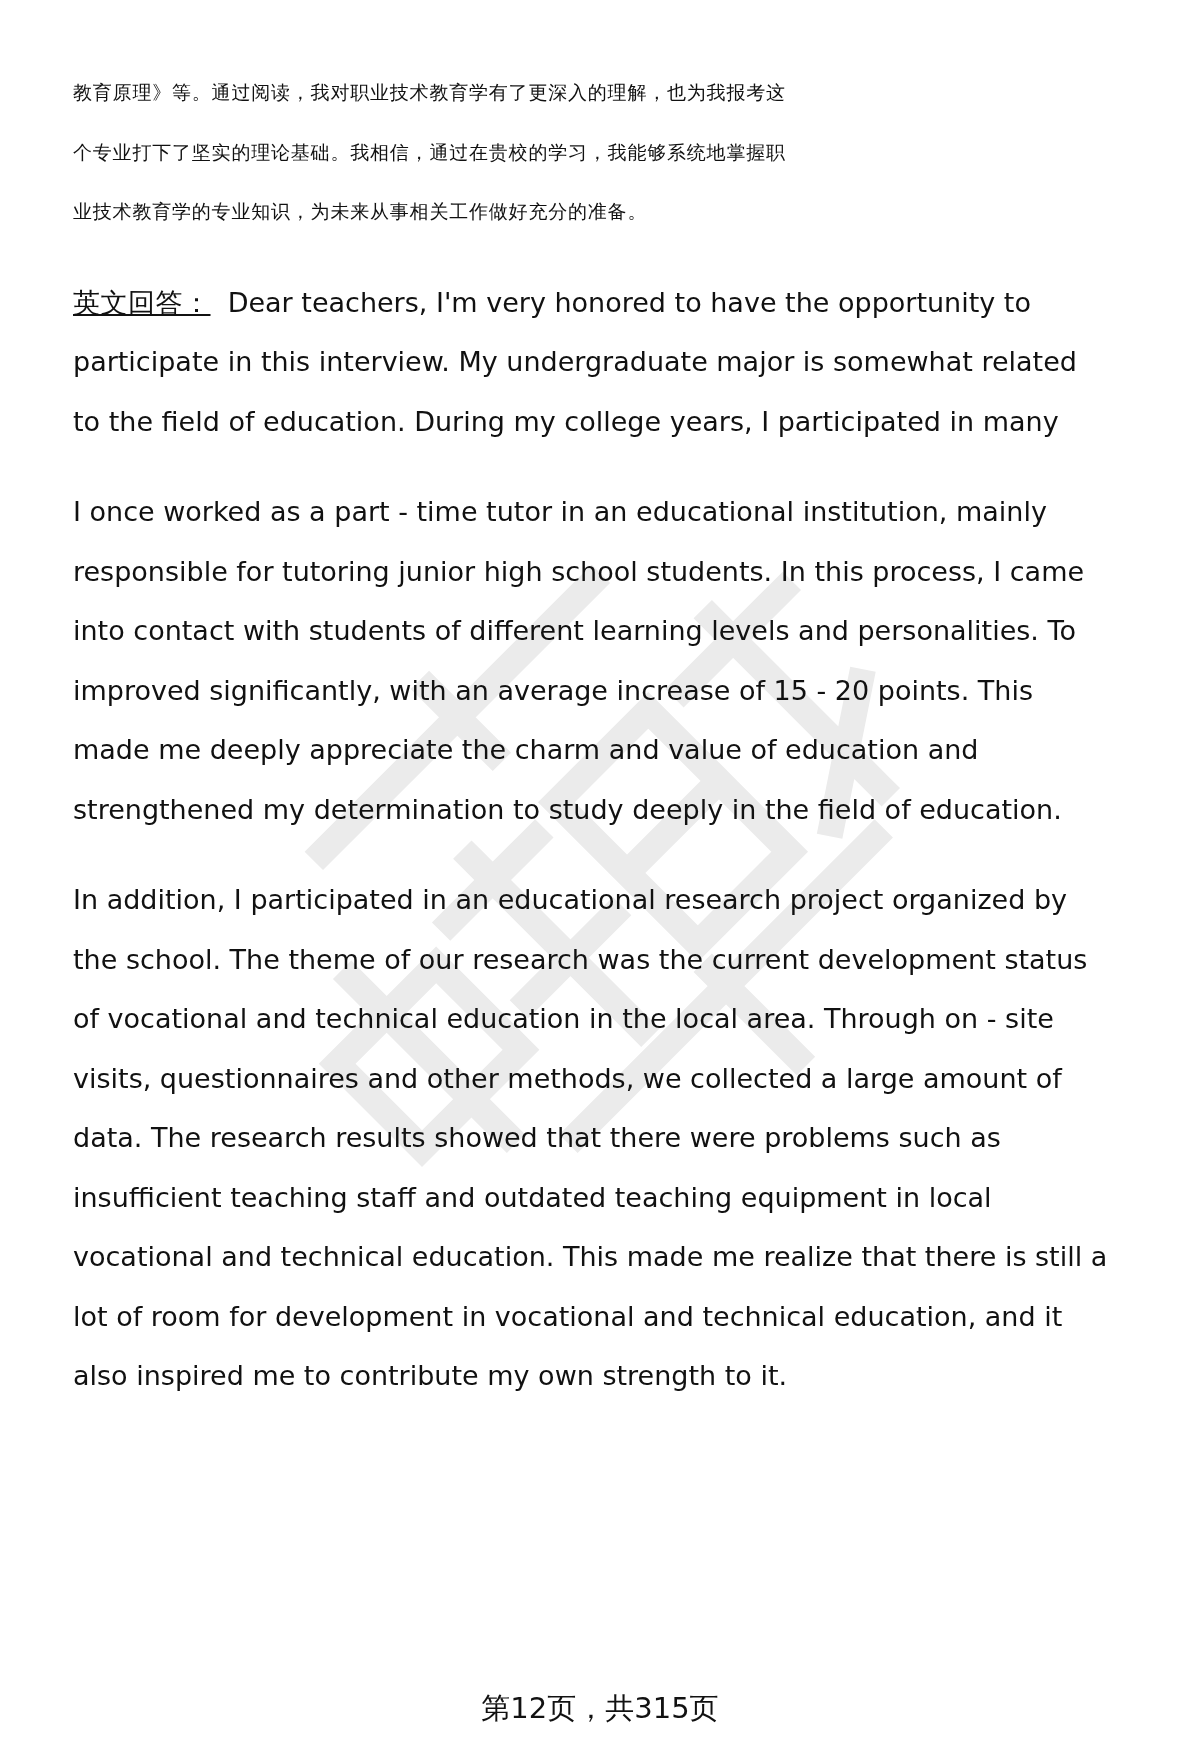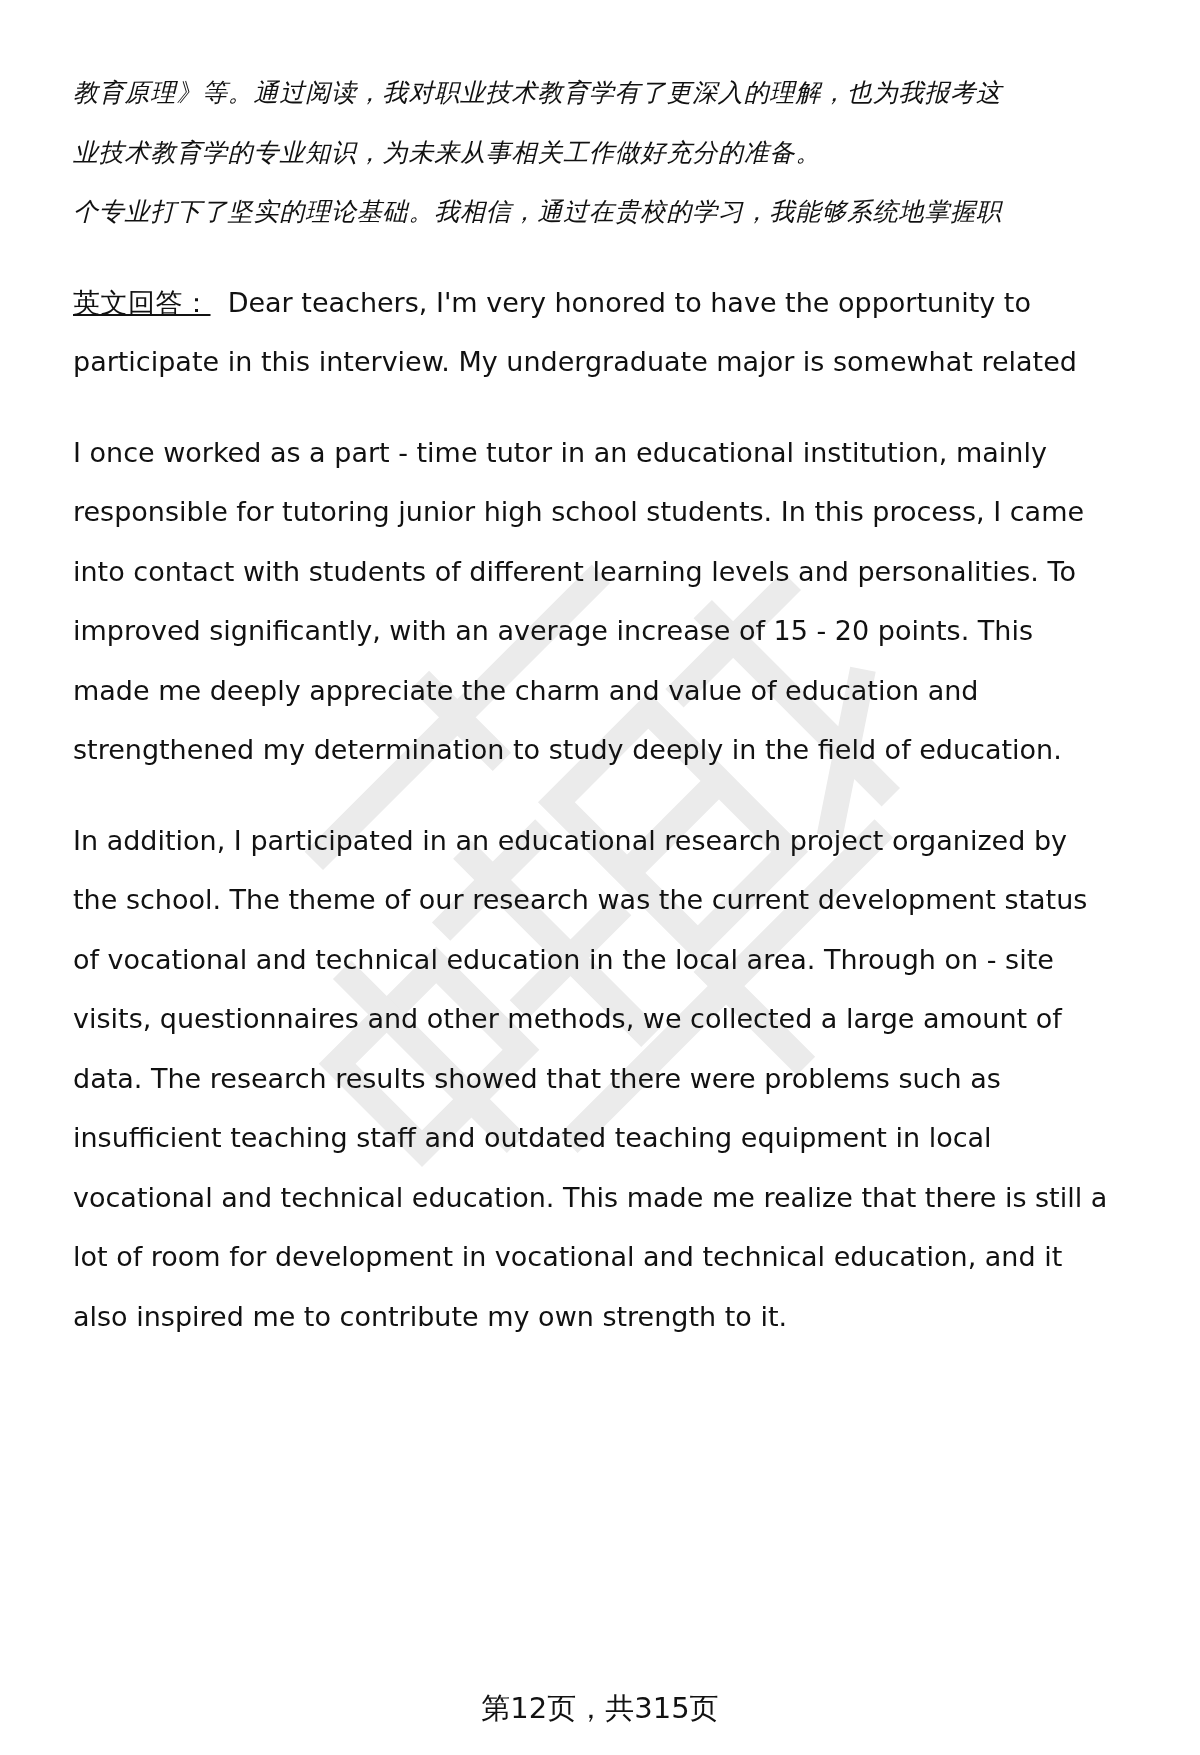--- a/index.html
+++ b/index.html
@@ -34,23 +34,22 @@
     }
     .para {
       margin: 0 0 31px 0;
       font-size: 27px;
       line-height: 59.5px;
       letter-spacing: 0;
       word-spacing: 0;
       white-space: normal;
     }
     .para.cjk {
-      font-size: 25px;
+      font-size: 19px;
       letter-spacing: 0.8px;
-      font-style: italic;
     }
     .line {
       display: block;
       white-space: nowrap;
     }
     .label-cn {
       letter-spacing: 0.5px;
       text-decoration: underline;
     }
     .footer {
@@ -79,27 +78,28 @@
       <path d="M630 360 h140 M700 330 v240 M640 560 l120 -80"></path>
       <path d="M240 600 h420 M450 580 v120"></path>
       <path d="M260 220 h380 M450 180 v90"></path>
     </g>
   </svg>
 </div>
 
 <main class="page-content">
   <p class="para cjk">
     <span class="line">教育原理》等。通过阅读，我对职业技术教育学有了更深入的理解，也为我报考这</span>
+    <span class="line">个专业打下了坚实的理论基础。我相信，通过在贵校的学习，我能够系统地掌握职</span>
     <span class="line">业技术教育学的专业知识，为未来从事相关工作做好充分的准备。</span>
-    <span class="line">个专业打下了坚实的理论基础。我相信，通过在贵校的学习，我能够系统地掌握职</span>
   </p>
 
   <p class="para">
     <span class="line"><span class="label-cn">英文回答：</span>&nbsp;&nbsp;<span>Dear teachers, I'm very honored to have the opportunity to</span></span>
     <span class="line">participate in this interview. My undergraduate major is somewhat related</span>
+    <span class="line">to the field of education. During my college years, I participated in many</span>
   </p>
 
   <p class="para">
     <span class="line">I once worked as a part - time tutor in an educational institution, mainly</span>
     <span class="line">responsible for tutoring junior high school students. In this process, I came</span>
     <span class="line">into contact with students of different learning levels and personalities. To</span>
     <span class="line">improved significantly, with an average increase of 15 - 20 points. This</span>
     <span class="line">made me deeply appreciate the charm and value of education and</span>
     <span class="line">strengthened my determination to study deeply in the field of education.</span>
   </p>

